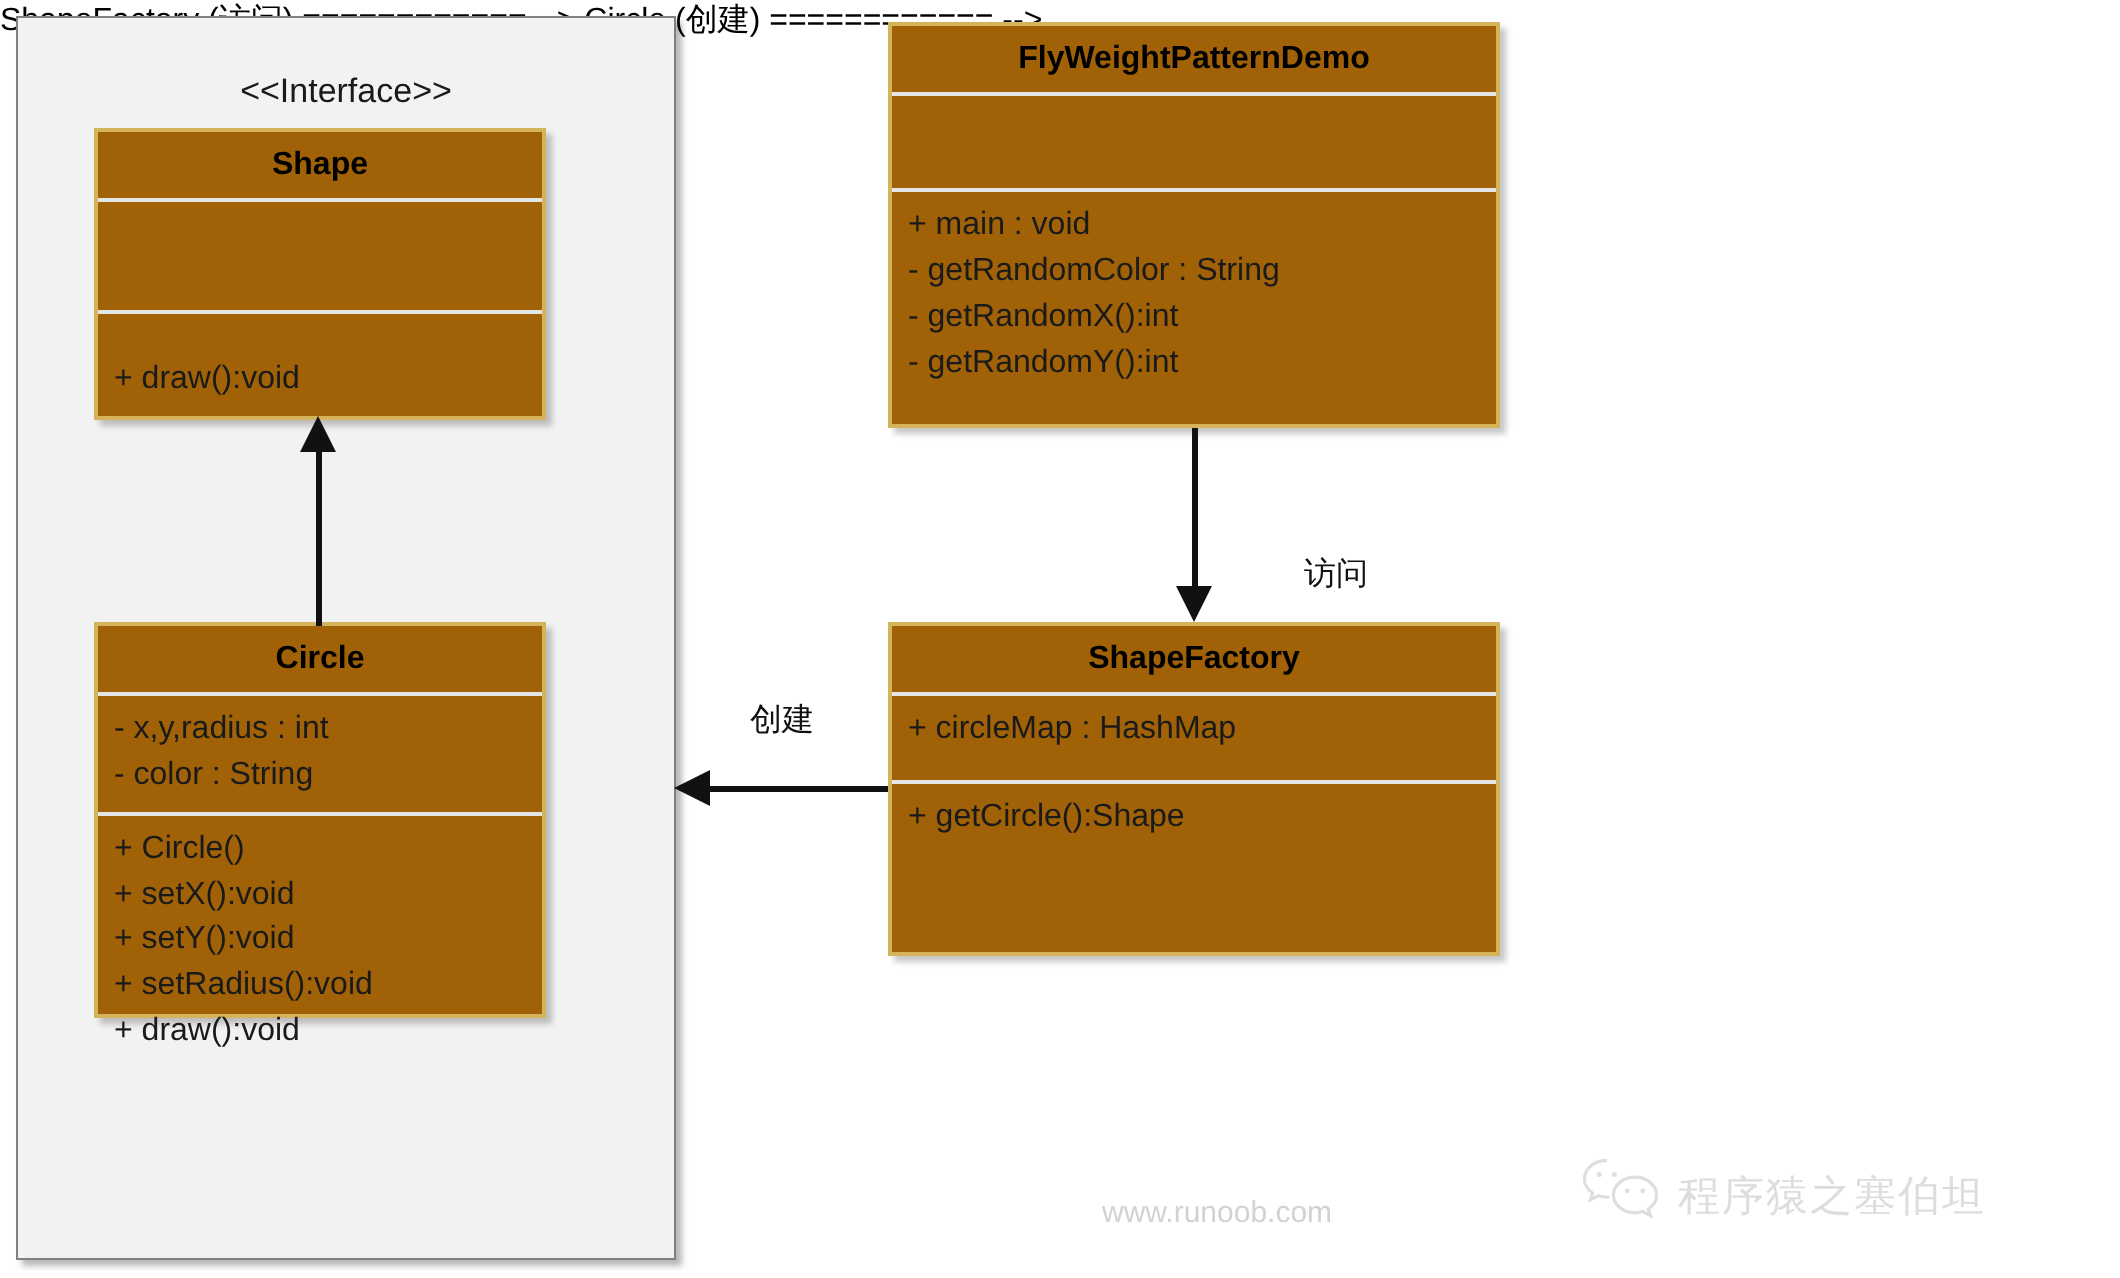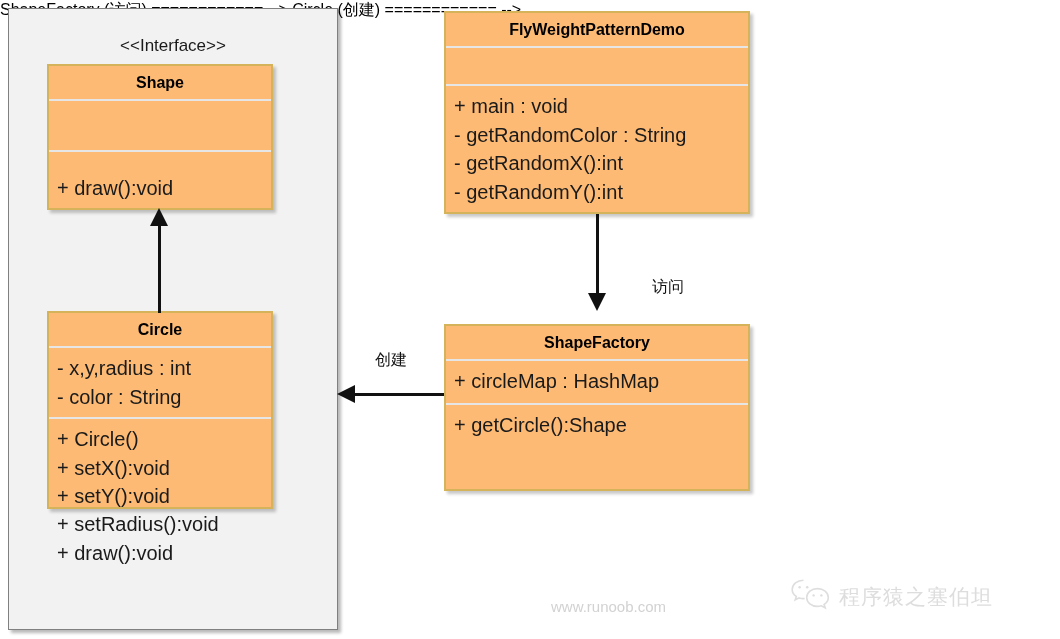--- a/index.html
+++ b/index.html
@@ -31,40 +31,40 @@
     width: 100%;
     text-align: center;
     font-size: 17px;
     color: #1a1a1a;
     letter-spacing: 0px;
   }
 
   
   .uml-class {
     position: absolute;
-    background: #fdba74;
+    background: #a16207;
     border: 2px solid #d4b35a;
     box-sizing: border-box;
     box-shadow: 3px 3px 3px rgba(0,0,0,0.22);
     display: flex;
     flex-direction: column;
   }
   .uml-title {
     text-align: center;
     font-weight: bold;
     font-size: 16px;
     color: #000000;
     padding: 8px 4px 7px 4px;
     border-bottom: 2px solid #e6e6e6;
     box-sizing: border-box;
     line-height: 1.15;
   }
   .uml-compartment {
     padding: 6px 8px 6px 8px;
-    font-size: 20px;
+    font-size: 16px;
     color: #1a1a1a;
     box-sizing: border-box;
     line-height: 1.42;
   }
   .uml-compartment.divider {
     border-bottom: 2px solid #e6e6e6;
   }
   .uml-compartment .member {
     white-space: pre;
   }
@@ -175,21 +175,21 @@
     <div class="uml-compartment divider" style="height:48px;"></div>
     <div class="uml-compartment" style="flex:1;">
       <div class="member">+ main : void</div>
       <div class="member">- getRandomColor : String</div>
       <div class="member">- getRandomX():int</div>
       <div class="member">- getRandomY():int</div>
     </div>
   </div>
 
   
-  <div class="uml-class" style="left:444px; top:324px; width:306px; height:167px;">
+  <div class="uml-class" style="left:444px; top:311px; width:306px; height:167px;">
     <div class="uml-title">ShapeFactory</div>
     <div class="uml-compartment divider" style="height:44px;">
       <div class="member">+ circleMap : HashMap</div>
     </div>
     <div class="uml-compartment" style="flex:1;">
       <div class="member">+ getCircle():Shape</div>
     </div>
   </div>
 
   

